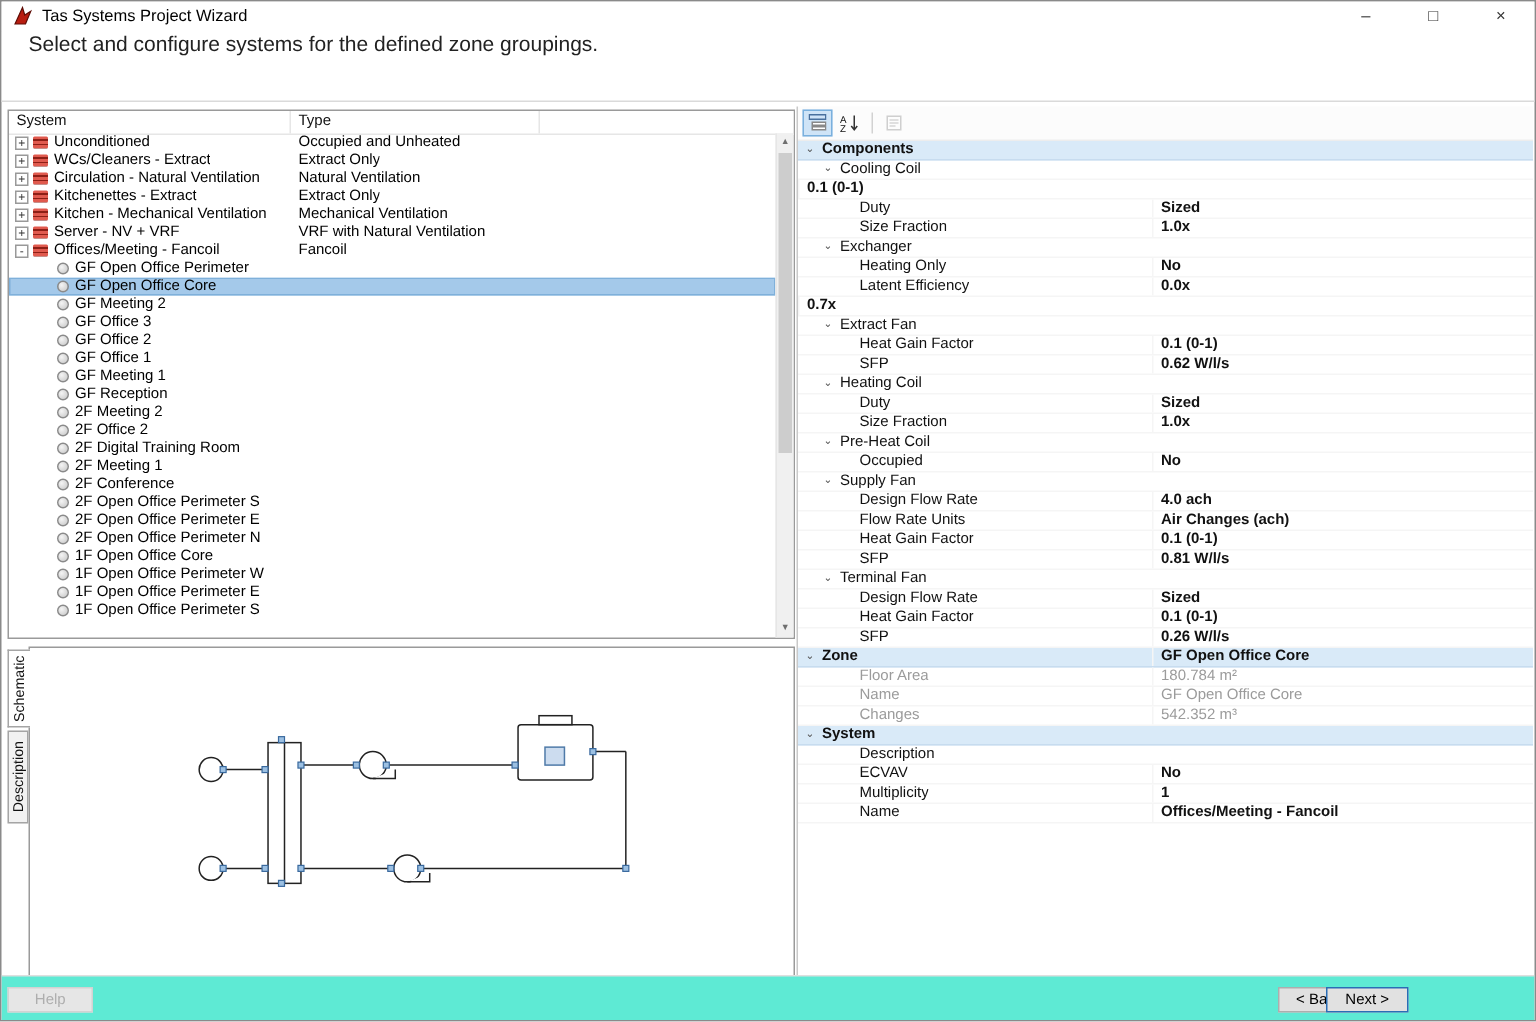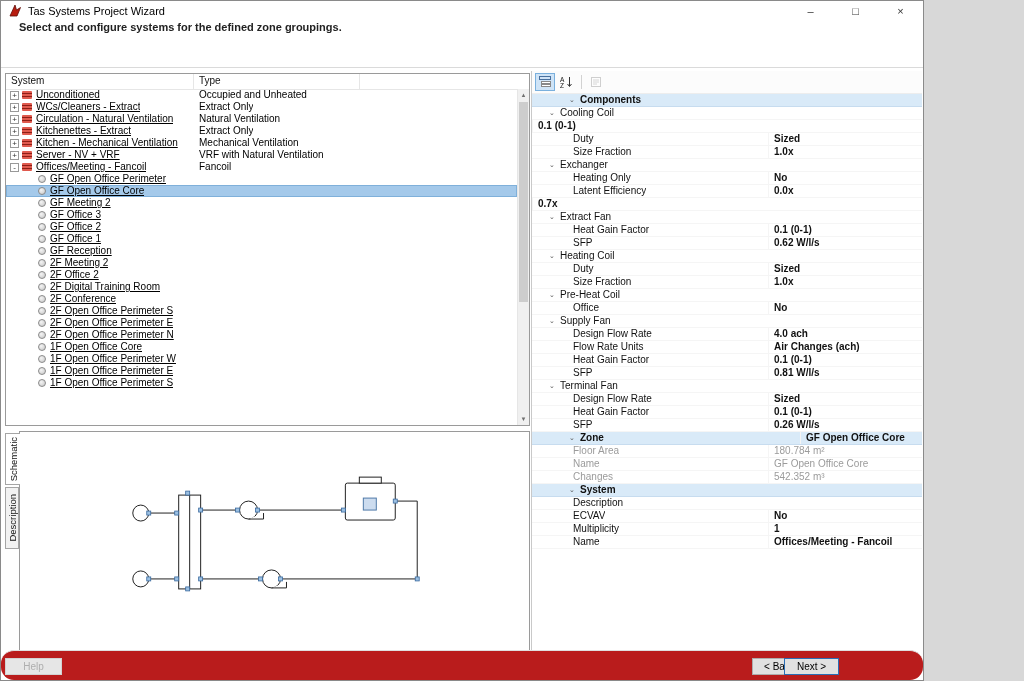--- a/index.html
+++ b/index.html
@@ -1,35 +1,35 @@
 <!DOCTYPE html>
 <html><head>
 <meta charset="utf-8">
 <style>
   html,body{margin:0;padding:0;background:#d8d8d8;font-family:"Liberation Sans",sans-serif;}
-  .window{position:relative;width:924px;height:681px;background:#fff;border:1px solid #8a8a8a;box-sizing:border-box;overflow:hidden;}
+  .window{position:relative;width:1024px;height:681px;background:#fff;border:1px solid #8a8a8a;box-sizing:border-box;overflow:hidden;}
   
   .titlebar{position:absolute;left:0;top:0;right:0;height:20px;background:#fff;display:flex;align-items:center;font-size:11px;color:#000;}
   .appicon{width:14px;height:14px;margin:0 6px 0 7px;flex:0 0 auto;}
   .wbtns{margin-left:auto;display:flex;height:20px;}
   .wbtn{width:45px;height:20px;display:flex;align-items:center;justify-content:center;font-size:11px;color:#333;}
   
   .wizhead{position:absolute;left:0;top:20px;right:0;height:46px;background:#fff;border-bottom:1px solid #dadada;}
   .wiztitle{font-size:11px;font-weight:bold;color:#000;padding:8px 0 2px 8px;}
-  .wizsub{font-size:11px;color:#222;padding-left:18px;font-weight:bold;}
+  .wizsub{font-size:14px;color:#222;padding-left:18px;}
   
   .tree{position:absolute;left:4px;top:72px;width:525px;height:353px;border:1px solid #9a9a9a;background:#fff;font-size:10px;box-sizing:border-box;}
   .thead{display:flex;height:15px;border-bottom:1px solid #e6e6e6;background:#fff;}
   .hc{box-sizing:border-box;padding:1px 0 0 5px;border-right:1px solid #e6e6e6;color:#111;}
   .hc.c1{width:188px}.hc.c2{width:166px}.hc.c3{flex:1;border-right:none}
   .trows{position:absolute;left:0;top:15px;right:12px;bottom:0;overflow:hidden;}
   .trow{display:flex;height:12px;line-height:12px;white-space:nowrap;align-items:center;}
   .cell-sys{width:188px;display:flex;align-items:center;overflow:hidden;padding-left:4px;box-sizing:border-box;flex:0 0 auto;}
   .cell-type{padding-left:5px;overflow:hidden;}
-  .tlabel{overflow:hidden;white-space:nowrap;text-decoration:underline;}
+  .tlabel{overflow:hidden;white-space:nowrap;}
   .expander{width:9px;height:9px;border:1px solid #999;font-size:8px;line-height:8px;text-align:center;color:#333;background:#fff;margin-right:3px;flex:0 0 auto;box-sizing:border-box;}
   .sysicon{width:10px;height:8px;border-radius:1px;background:repeating-linear-gradient(to bottom,#e05a4e 0 2px,#8d1f16 2px 3px);margin-right:4px;flex:0 0 auto;}
   .zone .cell-sys{padding-left:32px;}
   .zicon{width:8px;height:8px;border:1px solid #8a8a8a;border-radius:50%;background:radial-gradient(circle at 35% 35%,#f4f4f4,#c6c6c6);margin-right:4px;flex:0 0 auto;box-sizing:border-box;}
   .trow.sel{background:#a4c9ea;box-shadow:inset 0 0 0 1px #7fb0da;}
   
   .vscroll{position:absolute;top:15px;right:0;bottom:0;width:12px;background:#f0f0f0;border-left:1px solid #e6e6e6;box-sizing:border-box;}
   .sarrow{height:12px;font-size:6px;line-height:12px;text-align:center;color:#6f6f6f;}
   .sarrow.dn{position:absolute;bottom:0;left:0;right:0;}
   .sthumb{position:absolute;top:13px;left:1px;right:1px;height:200px;background:#cdcdcd;}
@@ -44,32 +44,32 @@
   .scanvas svg{display:block;width:100%;height:100%;}
   
   .props{position:absolute;left:530px;top:70px;right:1px;bottom:29px;background:#fff;border-left:1px solid #c9c9c9;}
   .ptoolbar{height:22px;display:flex;align-items:center;padding-left:3px;border-bottom:1px solid #ededed;background:#fcfcfc;}
   .tbtn{width:20px;height:18px;display:flex;align-items:center;justify-content:center;border:1px solid transparent;margin-right:1px;box-sizing:border-box;}
   .tbtn.pressed{background:#cfe4f7;border-color:#7ab0dd;}
   .tbtn.disabled{opacity:.45;}
   .tsep{width:1px;height:14px;background:#d2d2d2;margin:0 4px;}
   .pgrid{font-size:10px;}
   .grow{display:flex;height:12px;line-height:12px;align-items:center;border-bottom:1px solid #f5f5f5;}
-  .grow.cat{background:#d9eaf8;border-bottom-color:#c7dcef;font-weight:bold;padding-left:32px;}
+  .grow.cat{background:#d9eaf8;border-bottom-color:#c7dcef;font-weight:bold;}
   .gleft{display:flex;align-items:center;width:236px;flex:0 0 auto;overflow:hidden;}
   .gchev{width:10px;margin-left:3px;font-size:7px;text-align:center;color:#555;font-weight:normal;flex:0 0 auto;}
   .grp .gchev{margin-left:15px;}
   .gname{white-space:nowrap;overflow:hidden;padding-left:3px;color:#111;}
   .prop .gname{padding-left:41px;}
   .gval{flex:1;padding-left:5px;white-space:nowrap;overflow:hidden;border-left:1px solid #f5f5f5;color:#111;}
   .gval.b{font-weight:bold;}
   .cat .gval{font-weight:bold;}
   .grow.ro .gname,.grow.ro .gval{color:#9b9b9b;}
   
-  .bbar{position:absolute;left:0;right:0;bottom:0;height:29px;background:#b91c1c;border-top:1px solid #dfdfdf;border-radius:13px;}
+  .bbar{position:absolute;left:0;right:0;bottom:0;height:29px;background:#5eead4;border-top:1px solid #dfdfdf;}
   .btn{position:absolute;top:7px;height:17px;font-size:10px;display:flex;align-items:center;justify-content:center;background:#e1e1e1;border:1px solid #adadad;box-sizing:border-box;color:#000;}
   .btn.help{left:4px;width:57px;background:#e6e6e6;border-color:#d2d2d2;color:#aeaeae;}
   .btn.back{right:116px;width:55px;}
   .btn.next{right:84px;width:55px;border-color:#2a6db5;}
 </style>
 </head>
 <body>
 
 <div class="window">
 
@@ -184,39 +184,51 @@
         </div>
       <div class="trow zone">
           <div class="cell-sys">
             <span class="zicon"></span>
             <span class="tlabel">GF Office 1</span>
           </div>
         </div>
       <div class="trow zone">
           <div class="cell-sys">
             <span class="zicon"></span>
+            <span class="tlabel">GF Meeting 1</span>
+          </div>
+        </div>
+      <div class="trow zone">
+          <div class="cell-sys">
+            <span class="zicon"></span>
             <span class="tlabel">GF Reception</span>
           </div>
         </div>
       <div class="trow zone">
           <div class="cell-sys">
             <span class="zicon"></span>
             <span class="tlabel">2F Meeting 2</span>
           </div>
         </div>
       <div class="trow zone">
           <div class="cell-sys">
             <span class="zicon"></span>
             <span class="tlabel">2F Office 2</span>
           </div>
         </div>
       <div class="trow zone">
           <div class="cell-sys">
             <span class="zicon"></span>
             <span class="tlabel">2F Digital Training Room</span>
+          </div>
+        </div>
+      <div class="trow zone">
+          <div class="cell-sys">
+            <span class="zicon"></span>
+            <span class="tlabel">2F Meeting 1</span>
           </div>
         </div>
       <div class="trow zone">
           <div class="cell-sys">
             <span class="zicon"></span>
             <span class="tlabel">2F Conference</span>
           </div>
         </div>
       <div class="trow zone">
           <div class="cell-sys">
@@ -435,21 +447,21 @@
         </div>
       <div class="grow grp">
           <div class="gleft">
             <span class="gchev">⌄</span>
             <span class="gname">Pre-Heat Coil</span>
           </div>
           <div class="gval"></div>
         </div>
       <div class="grow prop">
           <div class="gleft">
-            <span class="gname">Office</span>
+            <span class="gname">Occupied</span>
           </div>
           <div class="gval b">No</div>
         </div>
       <div class="grow grp">
           <div class="gleft">
             <span class="gchev">⌄</span>
             <span class="gname">Supply Fan</span>
           </div>
           <div class="gval"></div>
         </div>

